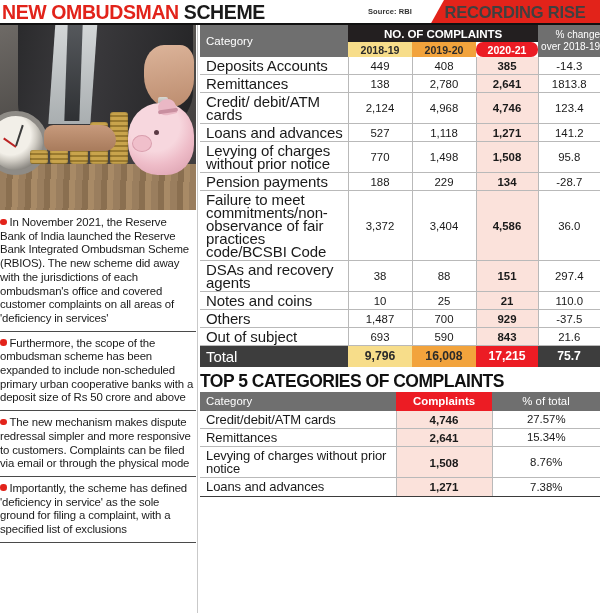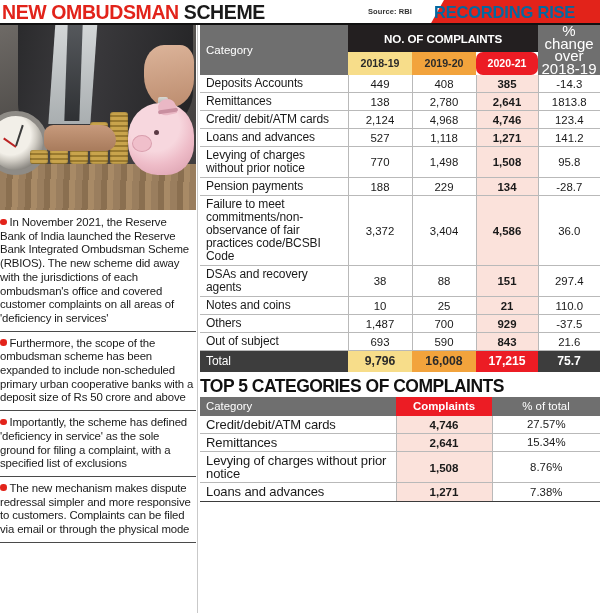--- a/index.html
+++ b/index.html
@@ -37,22 +37,22 @@
     letter-spacing: 0.1px;
   }
   .banner-red-block {
     position: absolute; right: 0; top: 0;
     width: 170px; height: 25px;
     background: #e2231a;
     clip-path: polygon(14px 0, 100% 0, 100% 100%, 0 100%);
   }
   .banner-red-label {
     position: absolute; right: 4px; top: 2px;
-    width: 162px; text-align: left;
-    font-size: 16.5px; font-weight: 800; color: #0369a1;
+    width: 162px; text-align: center;
+    font-size: 16.5px; font-weight: 800; color: #404040;
     letter-spacing: -0.2px; line-height: 21px;
     white-space: nowrap;
   }
   .banner-rule {
     position: absolute; left: 0; top: 23px;
     width: 600px; height: 2px; background: #111;
   }
 
   
   .photo {
@@ -187,30 +187,30 @@
     vertical-align: middle;
   }
   .hdr-noc {
     background: #231f20; color: #fff;
     font-size: 11.6px; font-weight: 800;
     text-align: center; letter-spacing: -0.1px;
     height: 17px;
   }
   .hdr-pct {
     background: #6f6f6f; color: #fff;
-    font-size: 15px; font-weight: 500; text-align: center;
+    font-size: 10px; font-weight: 500; text-align: right;
     line-height: 12.5px; vertical-align: middle;
   }
   .yr { text-align: center; font-size: 10.6px; font-weight: 700; height: 15px; }
   .yr1 { background: #f7dd8a; color: #2a2a2a; }
   .yr2 { background: #f2a33c; color: #2a2a2a; }
   .yr3 { background: #ec1c24; color: #ffffff; border-radius: 7px; }
 
   .tbl1 td.cat {
-    font-size: 12px; color: #1a1a1a; font-weight: 500;
+    font-size: 15px; color: #1a1a1a; font-weight: 500;
     text-align: left; padding: 2px 3px 2px 6px;
     line-height: 13px; letter-spacing: -0.1px;
     border-bottom: 1px solid #b9b9b9;
     border-right: 1px solid #b9b9b9;
   }
   .tbl1 td.num {
     font-size: 11.4px; color: #1a1a1a; text-align: center;
     border-bottom: 1px solid #b9b9b9;
     border-right: 1px solid #b9b9b9;
     padding: 2px 2px;
@@ -313,24 +313,24 @@
   <div class="vline"></div>
 
   <div class="bullets">
     <div class="bullet-item">
       <span class="dot"></span><span>In November 2021, the Reserve Bank of India launched the Reserve Bank Integrated Ombudsman Scheme (RBIOS). The new scheme did away with the jurisdictions of each ombudsman's office and covered customer complaints on all areas of 'deficiency in services'</span>
     </div>
     <div class="bullet-item">
       <span class="dot"></span><span>Furthermore, the scope of the ombudsman scheme has been expanded to include non-scheduled primary urban cooperative banks with a deposit size of Rs 50 crore and above</span>
     </div>
     <div class="bullet-item">
+      <span class="dot"></span><span>The new mechanism makes dispute redressal simpler and more responsive to customers. Complaints can be filed via email or through the physical mode</span>
+    </div>
+    <div class="bullet-item">
       <span class="dot"></span><span>Importantly, the scheme has defined 'deficiency in service' as the sole ground for filing a complaint, with a specified list of exclusions</span>
-    </div>
-    <div class="bullet-item">
-      <span class="dot"></span><span>The new mechanism makes dispute redressal simpler and more responsive to customers. Complaints can be filed via email or through the physical mode</span>
     </div>
   </div>
 
   <div class="right">
 
     <table class="tbl1">
       <colgroup>
         <col style="width:148px">
           <col style="width:64px">
           <col style="width:64px">

